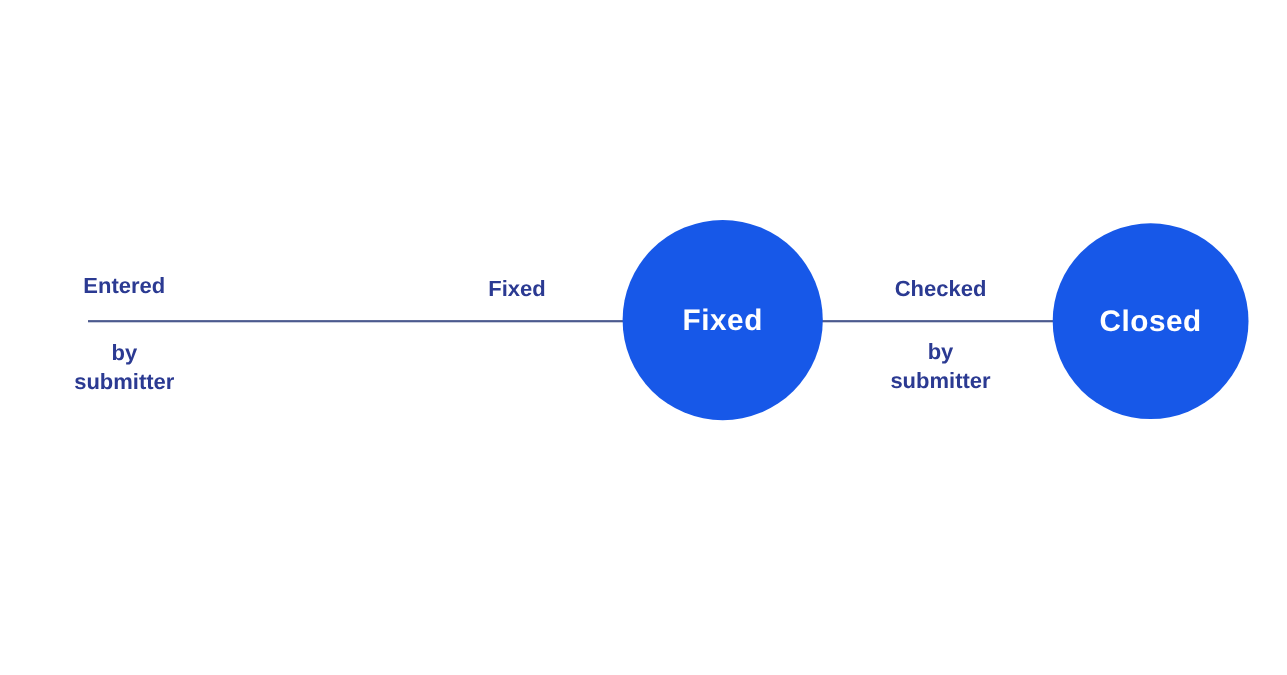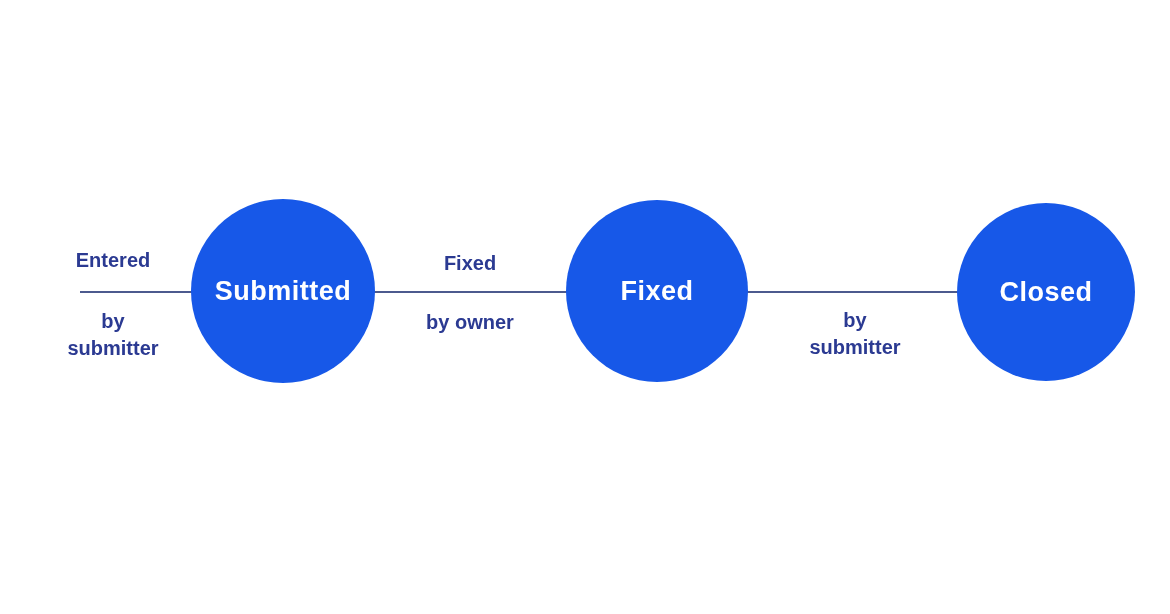--- a/index.html
+++ b/index.html
@@ -94,40 +94,35 @@
     margin-left: 1px;
   }
 </style>
 </head>
 <body>
 
 <div class="canvas">
 
   <div class="flow-line"></div>
 
-  <div class="node node-1">
-    <span class="node-label">Submitted</span>
-  </div>
   <div class="node node-2">
     <span class="node-label">Fixed</span>
   </div>
   <div class="node node-3">
     <span class="node-label">Closed</span>
   </div>
 
   <div class="tlabel t1-top">Entered</div>
   <div class="tlabel t1-bottom">
     <span class="line">by</span>
     <span class="line">submitter</span>
   </div>
 
   <div class="tlabel t2-top">Fixed</div>
-  <div class="tlabel t2-bottom">
-    <span class="line">by owner</span>
-  </div>
 
+  <div class="tlabel t3-top">Checked</div>
   <div class="tlabel t3-bottom">
     <span class="line">by</span>
     <span class="line">submitter</span>
   </div>
 
 
 </div>
 
 </body></html>

